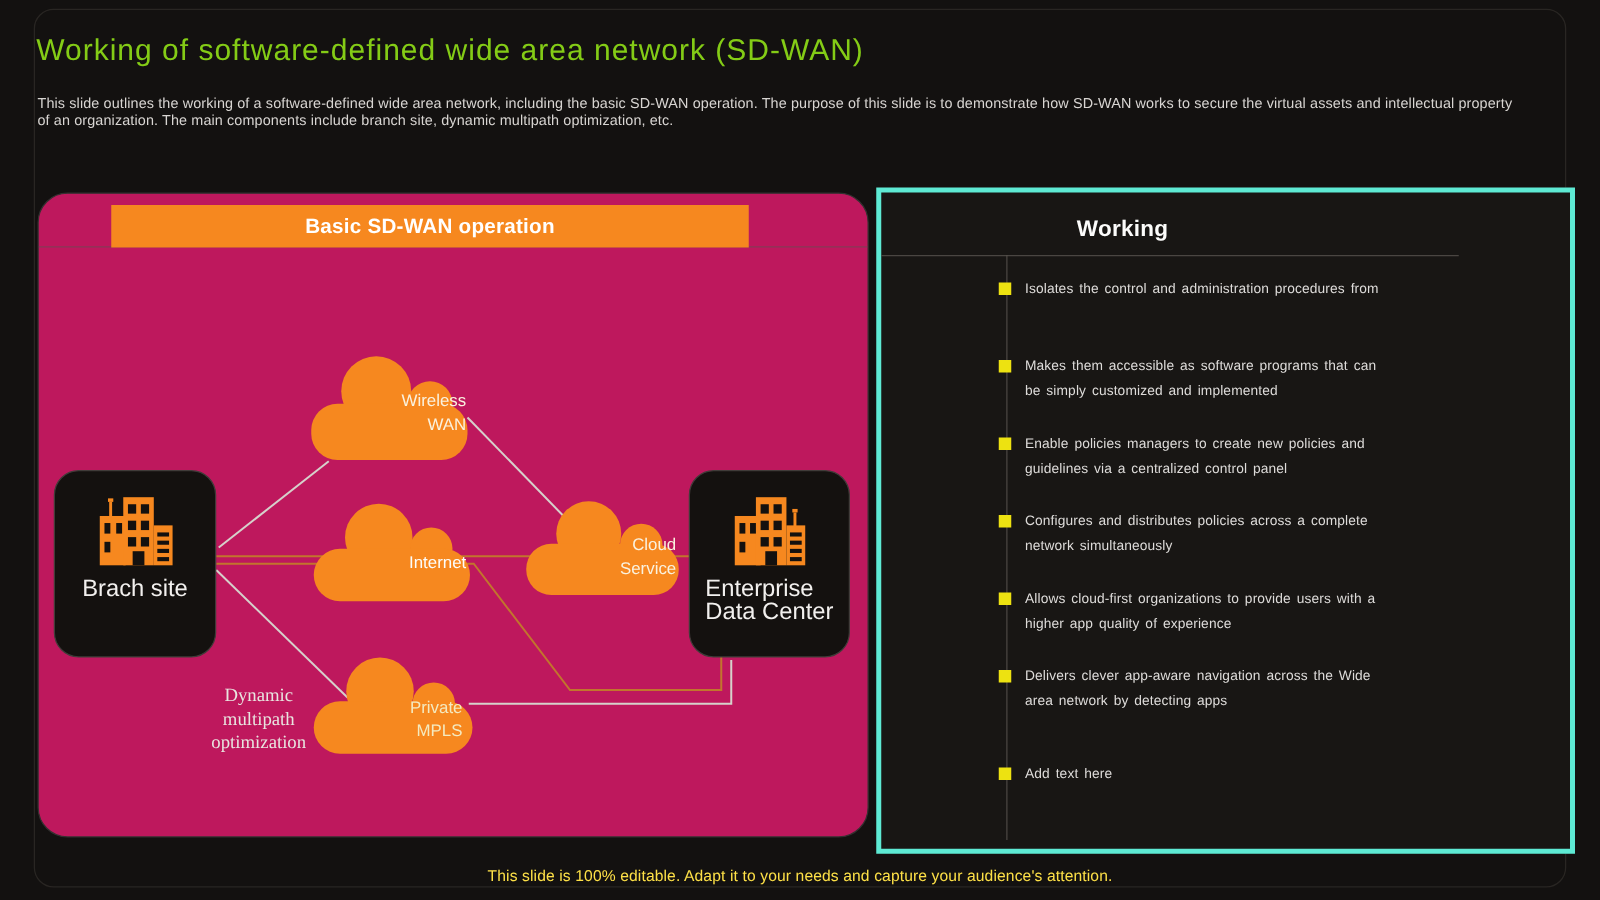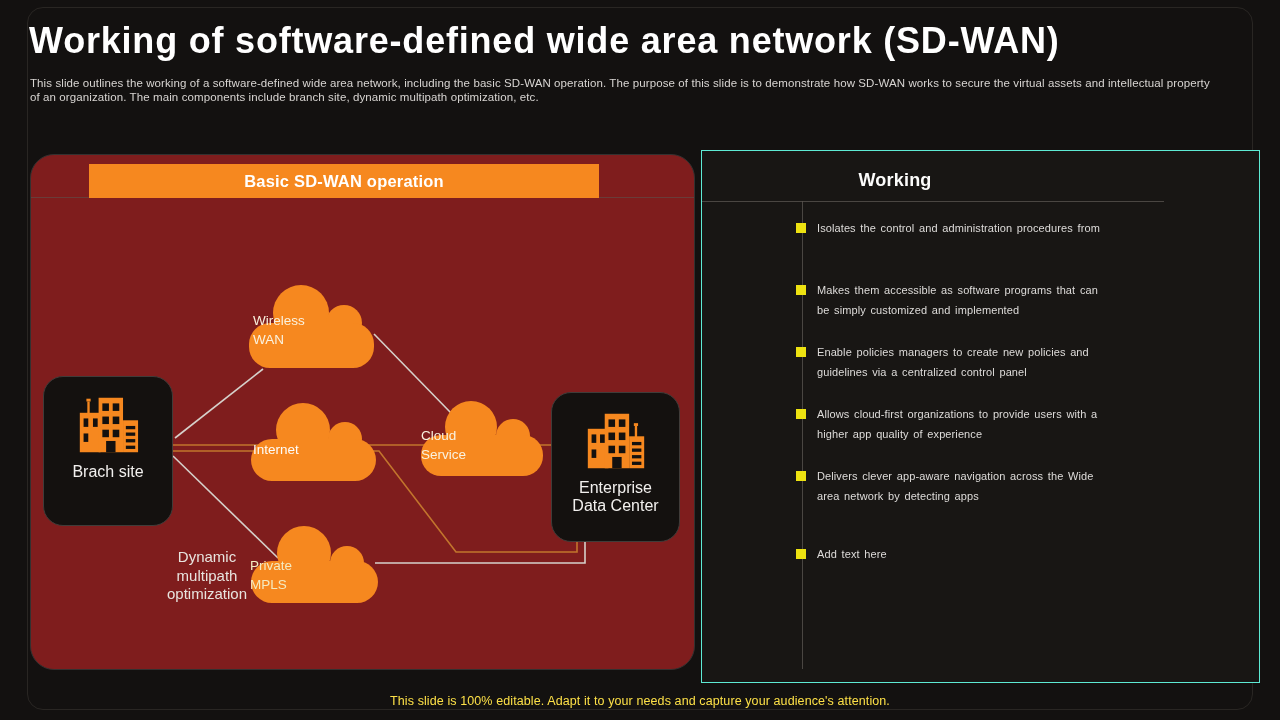--- a/index.html
+++ b/index.html
@@ -9,75 +9,75 @@
     font-family:"Liberation Sans","DejaVu Sans",sans-serif;
     -webkit-font-smoothing:antialiased;
   }
   .frame{
     position:absolute;left:27px;right:27px;top:7px;bottom:10px;
     border:1px solid #292623;border-radius:16px;pointer-events:none;
   }
   
   .title{
     position:absolute;left:29px;top:20px;width:1220px;
-    font-size:36px;line-height:42px;font-weight:700;letter-spacing:.8px;
-    color:#ffffff;
+    font-size:24px;line-height:42px;font-weight:400;letter-spacing:.8px;
+    color:#84cc16;
   }
   .subtitle{
     position:absolute;left:30px;top:77px;width:1228px;
     font-size:11.5px;line-height:13.8px;color:#D8D5D2;letter-spacing:.1px;
   }
   .subtitle span{display:block;}
   
   .diagram-panel{
     position:absolute;left:30px;top:154px;width:663px;height:514px;
-    background:#7f1d1d;border:1px solid #343130;border-radius:24px;
+    background:#be185d;border:1px solid #343130;border-radius:24px;
   }
   .panel-rule{
     position:absolute;left:0;top:42px;width:663px;height:1px;
     background:#5a5550;opacity:.55;
   }
   .banner{
     position:absolute;left:58px;top:9px;width:510px;height:34px;
     background:#F6881F;
     display:flex;align-items:center;justify-content:center;
     color:#FFFFFF;font-size:16.5px;font-weight:700;letter-spacing:.2px;
   }
   .net-svg{position:absolute;left:0;top:0;width:663px;height:514px;}
   .cloud-label{
-    position:absolute;width:120px;text-align:left;
+    position:absolute;width:120px;text-align:right;
     font-size:13.5px;line-height:19px;color:#FAF2DF;
   }
   .cloud-label span{display:block;}
   .lbl-wwan{left:222px;top:156px;}
   .lbl-internet{left:222px;top:285px;color:#FDFDFB;}
   .lbl-cloudservice{left:390px;top:271px;}
   .lbl-mpls{left:219px;top:401px;color:#F4EAC0;}
   .site-card{
     position:absolute;width:128px;height:148px;
     background:#14110F;border:1px solid #403C39;border-radius:20px;
     display:flex;flex-direction:column;align-items:center;
   }
   .card-branch{left:12px;top:221px;}
-  .card-enterprise{left:520px;top:237px;width:127px;}
+  .card-enterprise{left:520px;top:221px;width:127px;}
   .site-card svg{margin-top:17px;}
   .site-label{
-    margin-top:7px;text-align:center;color:#F2F0EE;
-    font-size:16px;line-height:18px;
+    margin-top:7px;color:#F2F0EE;
+    font-size:19px;line-height:18px;
   }
   .site-label span{display:block;}
   .dyn-label{
     position:absolute;left:111px;top:393px;width:130px;text-align:center;
-    font-size:15px;line-height:18.5px;color:#E8E4DF;
+    font-size:15px;line-height:18.5px;color:#E8E4DF;font-family:Liberation Serif, serif;
   }
   .dyn-label span{display:block;}
   
   .working-panel{
     position:absolute;left:701px;top:150px;width:559px;height:533px;
-    background:#181614;border:1px solid #5eead4;box-sizing:border-box;
+    background:#181614;border:4px solid #5eead4;box-sizing:border-box;
   }
   .working-heading{
     position:absolute;left:113px;top:19px;width:160px;text-align:center;
     font-size:18px;font-weight:700;color:#FCFCFB;letter-spacing:.2px;
   }
   .working-underline{
     position:absolute;left:0;top:50px;width:462px;height:1px;
     background:#57524e;opacity:.8;
   }
   .working-vline{
@@ -255,20 +255,25 @@
       <span>Makes them accessible as software programs that can</span>
       <span>be simply customized and implemented</span>
     </li>
     <li>
       <span class="bullet-sq"></span>
       <span>Enable policies managers to create new policies and</span>
       <span>guidelines via a centralized control panel</span>
     </li>
     <li>
       <span class="bullet-sq"></span>
+      <span>Configures and distributes policies across a complete</span>
+      <span>network simultaneously</span>
+    </li>
+    <li>
+      <span class="bullet-sq"></span>
       <span>Allows cloud-first organizations to provide users with a</span>
       <span>higher app quality of experience</span>
     </li>
     <li>
       <span class="bullet-sq"></span>
       <span>Delivers clever app-aware navigation across the Wide</span>
       <span>area network by detecting apps</span>
     </li>
     <li style="min-height:20px;margin-top:38px;">
       <span class="bullet-sq"></span>

